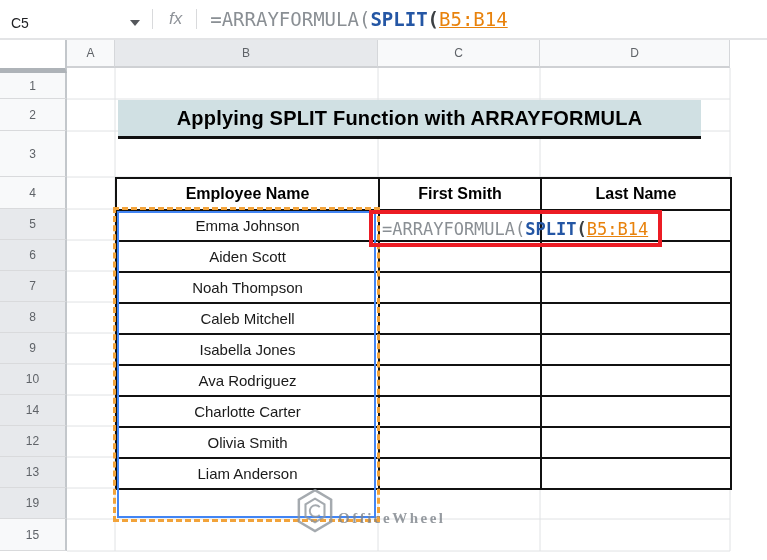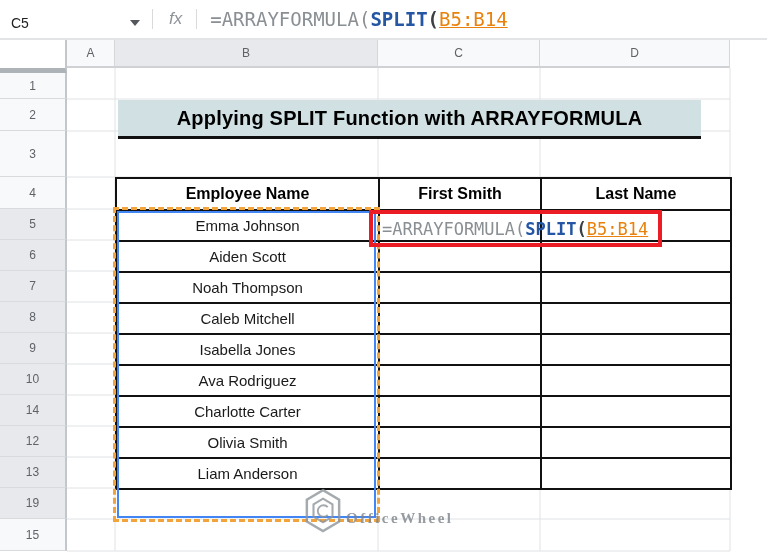--- a/index.html
+++ b/index.html
@@ -62,21 +62,21 @@
         border:3px dashed var(--dash-orange);z-index:5;pointer-events:none;}
   .range-blue{position:absolute;left:117px;top:211px;width:259px;height:307px;
         border:2px solid var(--selection-blue);z-index:5;pointer-events:none;}
   .cell-formula{position:absolute;left:382px;top:211px;height:35px;display:flex;align-items:center;
         font-family:"DejaVu Sans Mono","Liberation Mono",monospace;font-size:17px;
         white-space:nowrap;z-index:7;}
   .redbox{position:absolute;left:369px;top:210px;width:293px;height:37px;
         border:4px solid var(--annotation-red);z-index:8;pointer-events:none;}
 
   
-  .watermark{position:absolute;left:304px;top:487px;display:flex;align-items:center;
+  .watermark{position:absolute;left:296px;top:487px;display:flex;align-items:center;
         z-index:9;opacity:.8;pointer-events:none;}
   .wm-text{font-family:"Liberation Serif",serif;font-weight:600;font-size:15px;
         color:#7d838a;letter-spacing:2.5px;margin-left:4px;margin-top:14px;}
 </style>
 </head>
 <body>
 
 <div id="screen">
 
   <div class="fbar">

